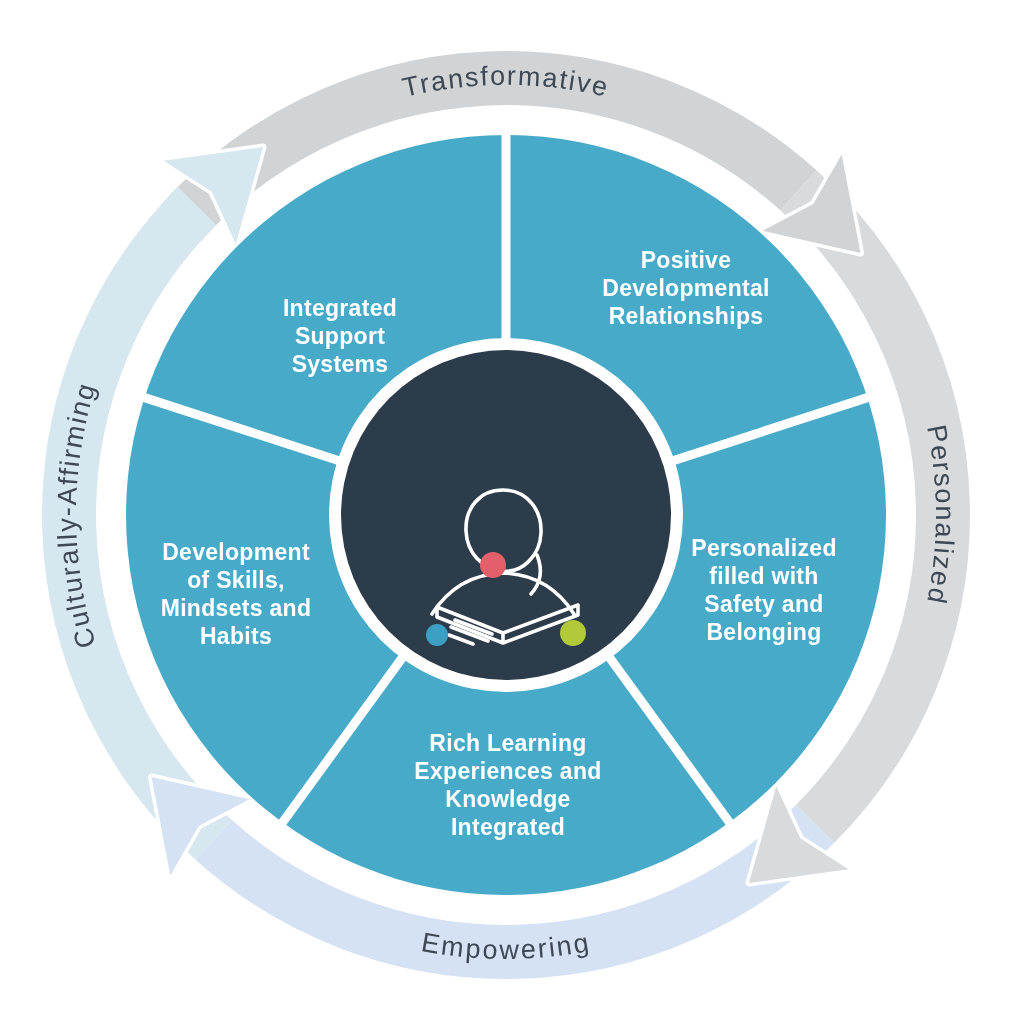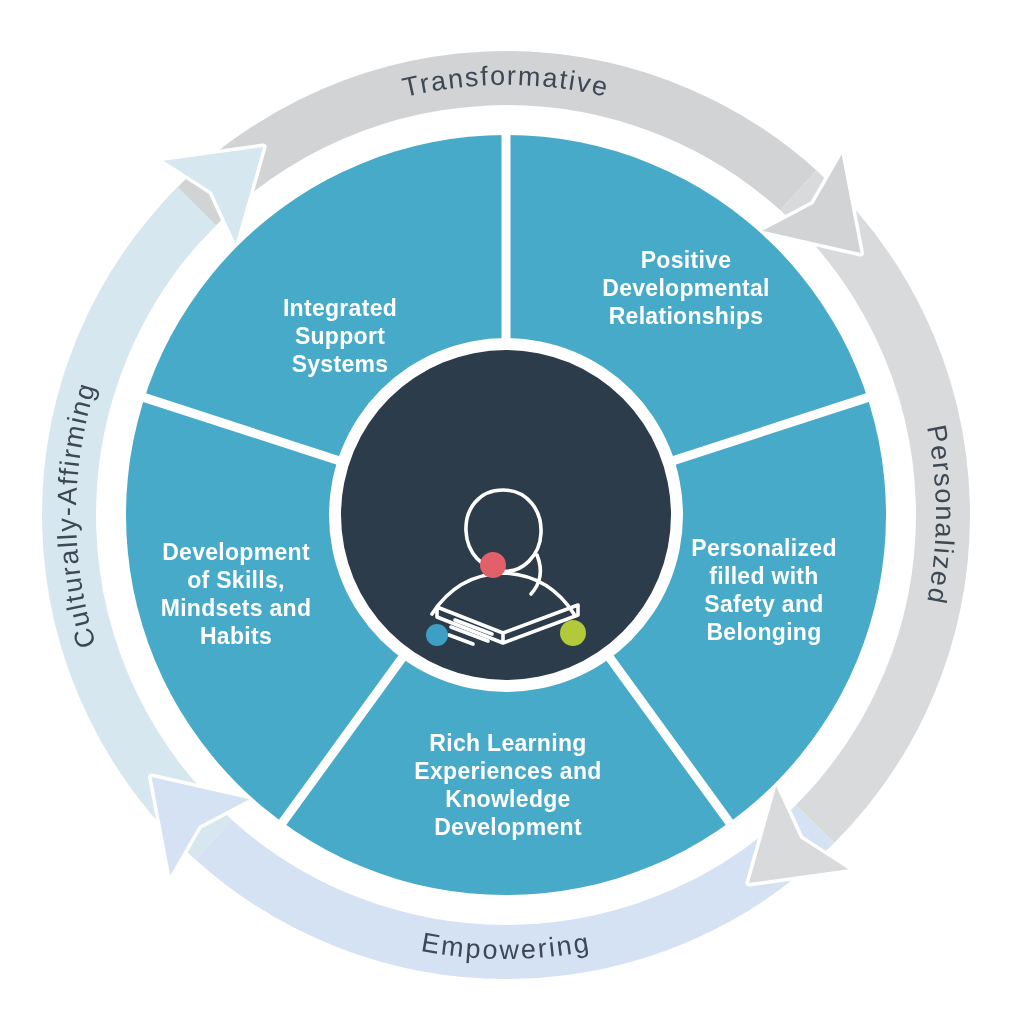--- a/index.html
+++ b/index.html
@@ -80,18 +80,18 @@
   <div class="label wedge-label" style="left:686px;top:288px;">Positive
 Developmental
 Relationships</div>
   <div class="label wedge-label" style="left:764px;top:590px;">Personalized
 filled with
 Safety and
 Belonging</div>
   <div class="label wedge-label" style="left:508px;top:785px;">Rich Learning
 Experiences and
 Knowledge
-Development</div>
+Integrated</div>
   <div class="label wedge-label" style="left:236px;top:594px;">Development
 of Skills,
 Mindsets and
 Habits</div>
 </div>
 
 </body></html>

